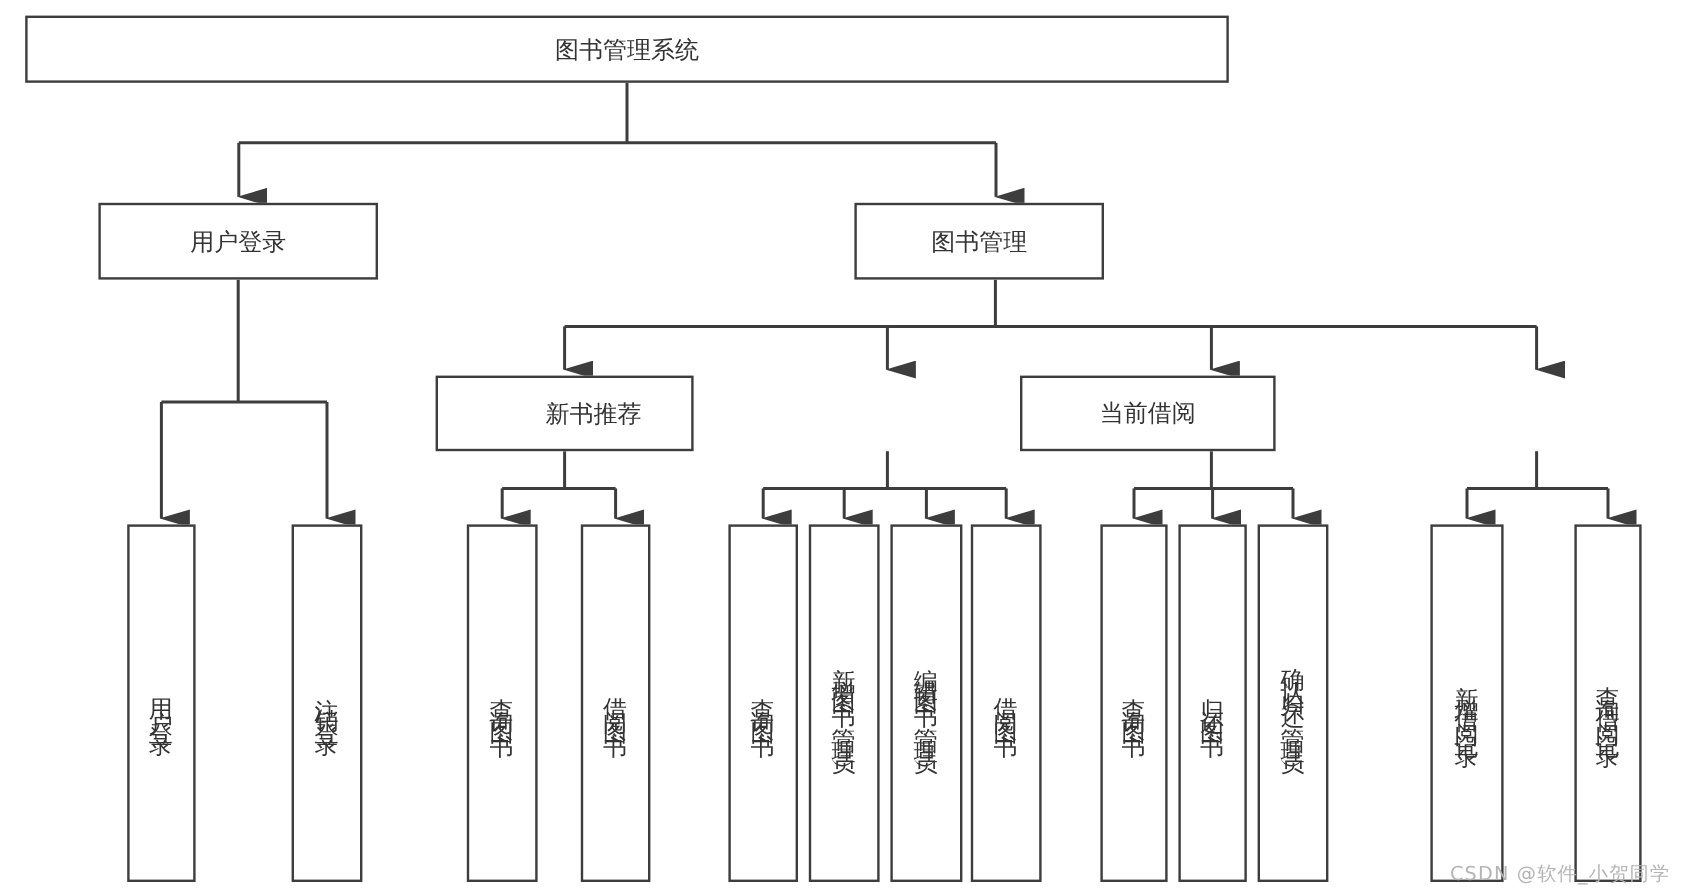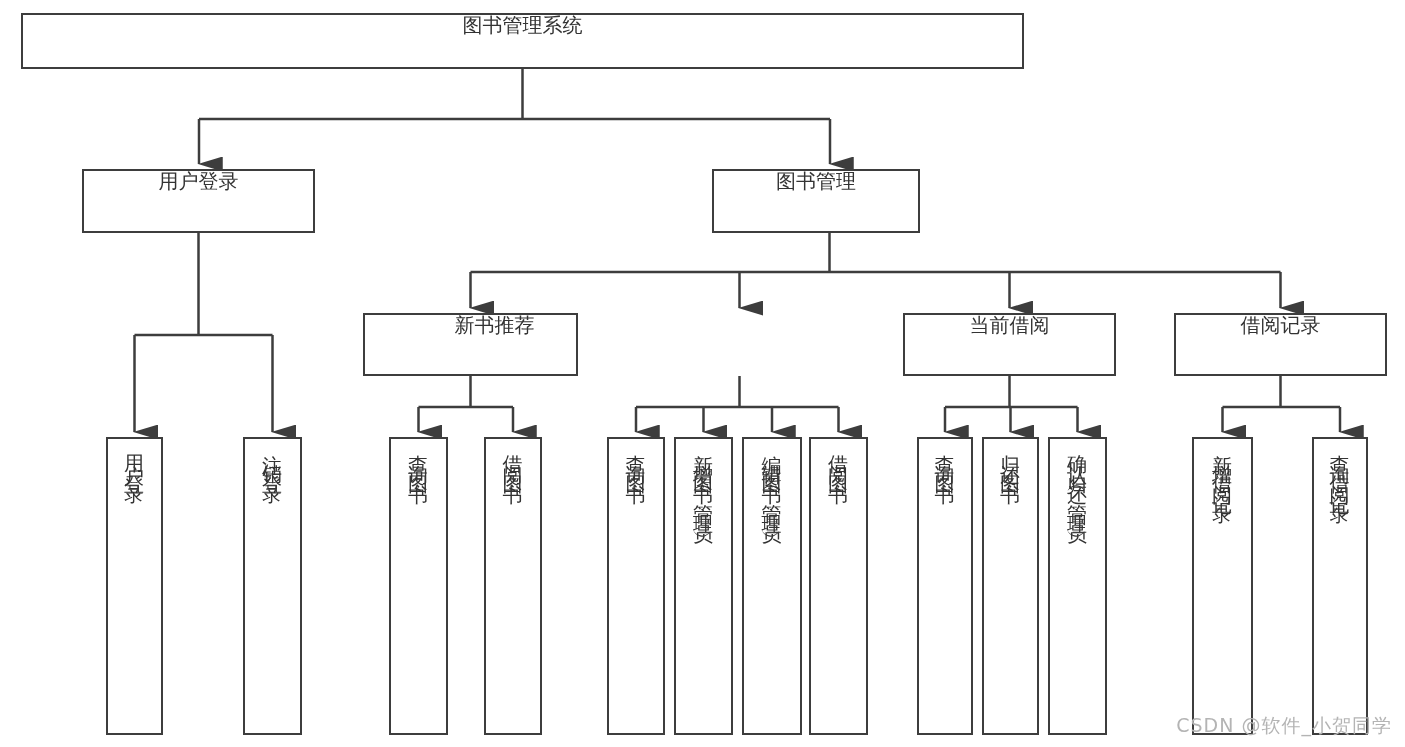--- a/index.html
+++ b/index.html
@@ -21,39 +21,39 @@
     top: 0;
     pointer-events: none;
   }
   .node {
     position: absolute;
     box-sizing: border-box;
     background: #ffffff;
     border: 2.5px solid #3d3d3d;
     color: #333333;
     display: flex;
-    align-items: flex-start;
+    align-items: center;
     justify-content: center;
     font-size: 20px;
     line-height: 1;
   }
   .h-label {
     white-space: nowrap;
   }
   .v-label {
     writing-mode: vertical-rl;
     text-orientation: mixed;
     letter-spacing: 10px;
     white-space: nowrap;
   }
   #watermark {
     position: absolute;
     right: 13px;
     bottom: 8px;
-    font-size: 19px;
+    font-size: 16px;
     color: #b4b4b4;
     letter-spacing: 1px;
     white-space: nowrap;
   }
 </style>
 </head>
 <body>
 
 <div id="stage">
 
@@ -113,25 +113,22 @@
   <div class="node" style="left:82px; top:169px; width:233px; height:64px;">
     <span class="h-label">用户登录</span>
   </div>
   <div class="node" style="left:712px; top:169px; width:208px; height:64px;">
     <span class="h-label">图书管理</span>
   </div>
 
   <div class="node" style="left:363px; top:313px; width:215px; height:63px;padding-left:48px;">
     <span class="h-label">新书推荐</span>
   </div>
-  <div class="node" style="left:903px; top:313px; width:213px; height:63px;font-family:Liberation Serif, serif;">
+  <div class="node" style="left:850px; top:313px; width:213px; height:63px;font-family:Liberation Serif, serif;">
     <span class="h-label">当前借阅</span>
-  </div>
-  <div class="node" style="left:1174px; top:313px; width:213px; height:63px;">
-    <span class="h-label">借阅记录</span>
   </div>
 
   <div class="node" style="left:106px; top:437px; width:57px; height:298px;">
     <span class="v-label">用户登录</span>
   </div>
   <div class="node" style="left:243px; top:437px; width:59px; height:298px;">
     <span class="v-label">注销登录</span>
   </div>
 
   <div class="node" style="left:389px; top:437px; width:59px; height:298px;">

